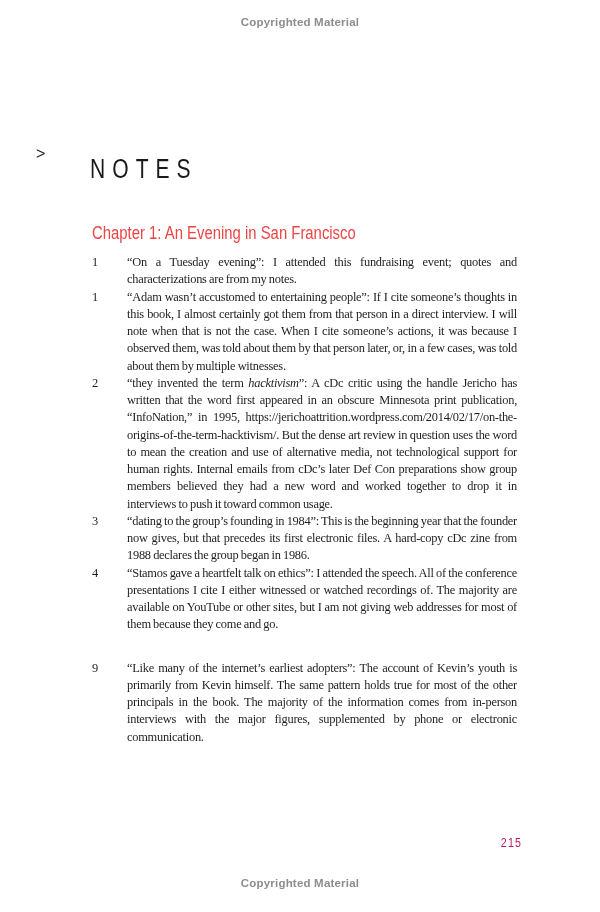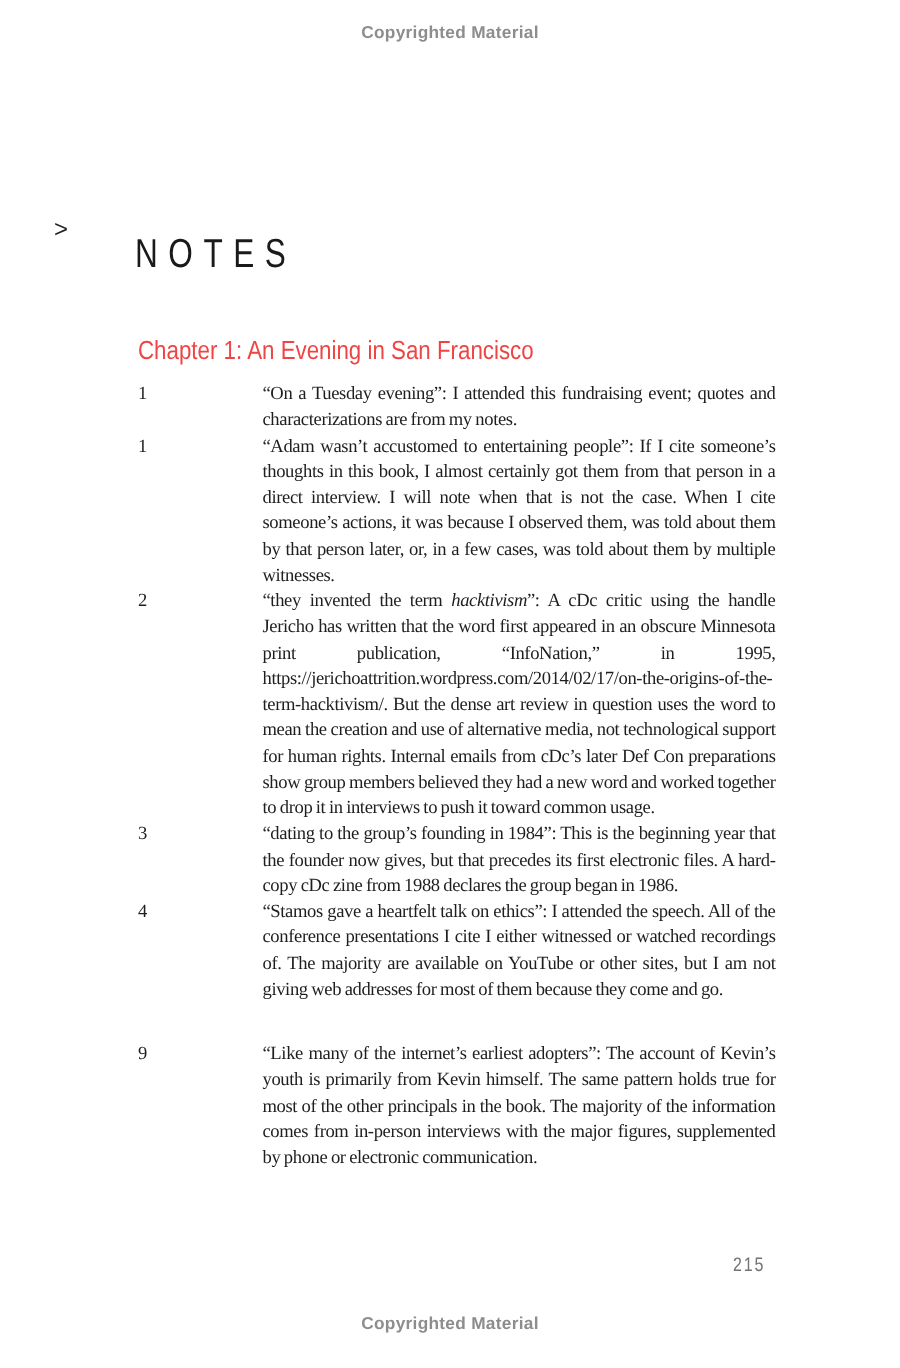--- a/index.html
+++ b/index.html
@@ -84,33 +84,32 @@
   }
   .note-text {
     flex: 1;
     text-align: justify;
     font-size: 12.4px;
     line-height: 17.25px;
     color: #1e1e1e;
     letter-spacing: -0.25px;
     word-spacing: -0.5px;
     overflow-wrap: anywhere;
-    margin-left: 48px;
   }
   .note-text i { }
 
   .page-number {
     position: absolute;
     top: 835px;
-    left: 0;
+    left: 12px;
     width: 510px;
     text-align: right;
     font-family: "Liberation Sans", sans-serif;
     font-size: 13px;
-    color: #737373;
+    color: #be185d;
   }
   .page-number > span {
     display: inline-block;
     transform: scaleX(0.82);
     transform-origin: right bottom;
     letter-spacing: 1.5px;
   }
 </style>
 </head>
 <body>

